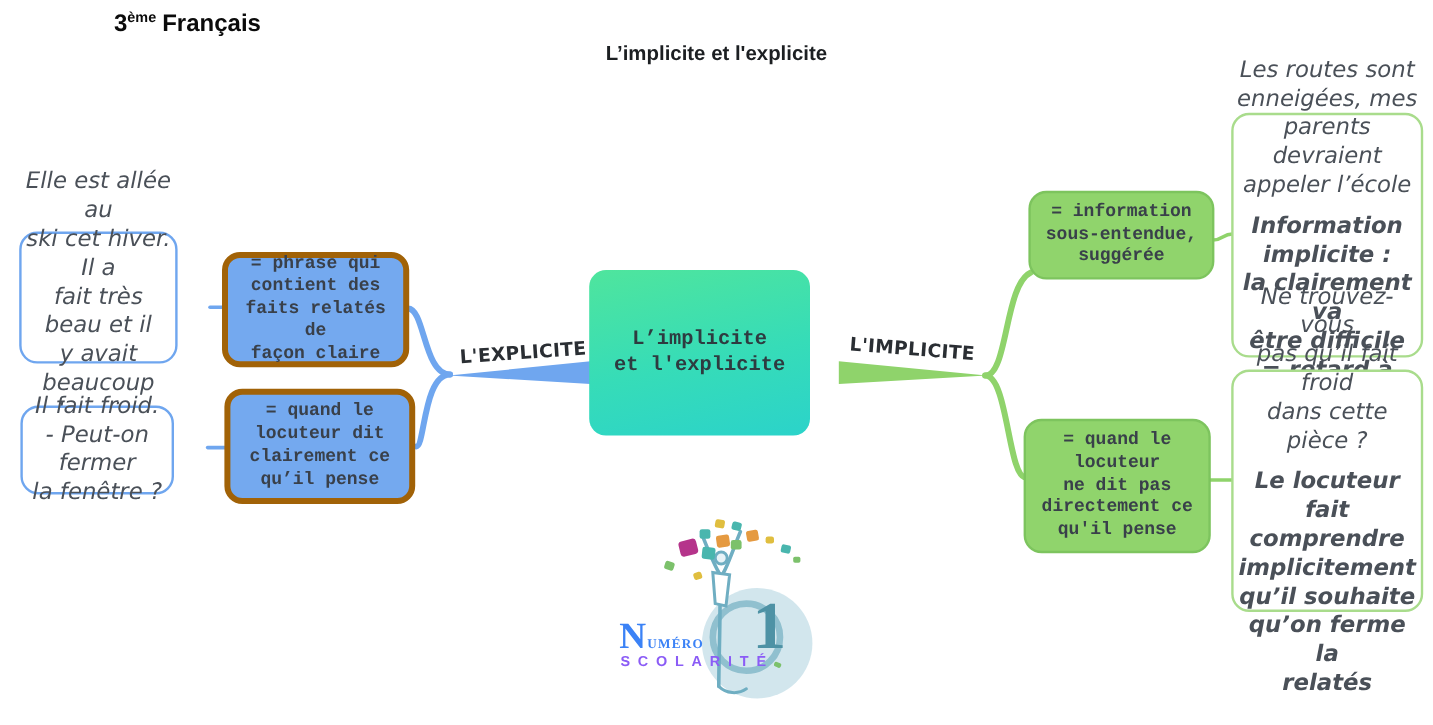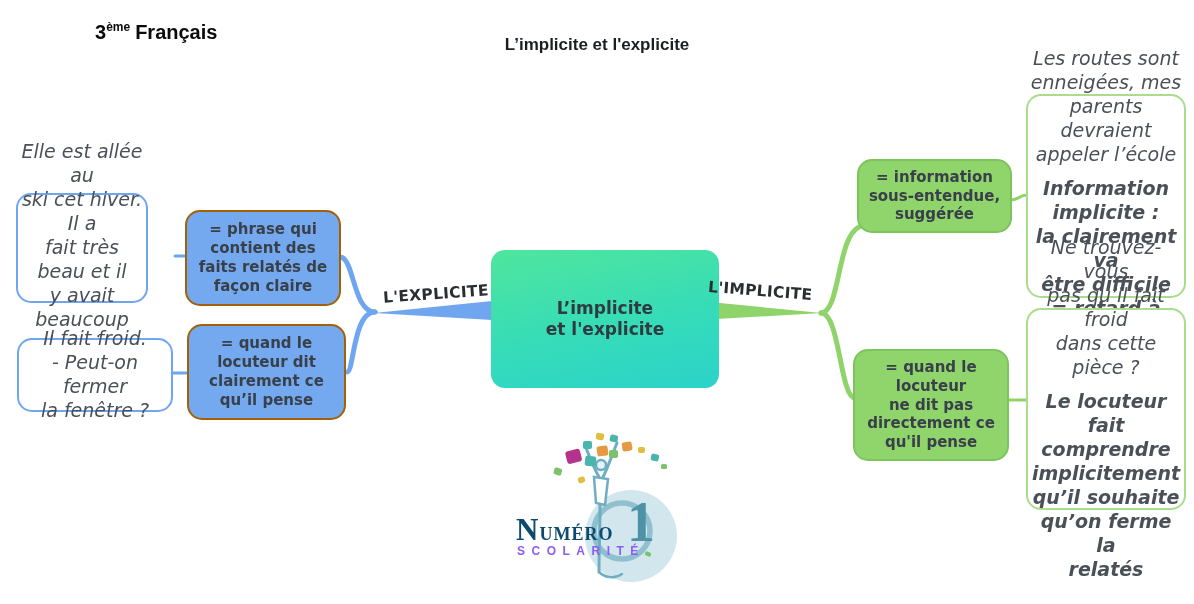--- a/index.html
+++ b/index.html
@@ -5,51 +5,52 @@
   html,body{margin:0;padding:0;background:#ffffff;}
   .canvas{
     position:relative;
     width:1194px;height:604px;
     background:#ffffff;
     overflow:hidden;
     font-family:"DejaVu Sans","Liberation Sans",sans-serif;
     color:#3b4148;
   }
   .course-label{
-    position:absolute;left:95px;top:20px;
+    position:absolute;left:95px;top:7px;
     font-family:"Liberation Sans",sans-serif;
     font-weight:bold;font-size:20px;color:#0b0b0b;
   }
   .course-label sup{font-size:12px;}
   .course-label .subject{margin-left:5px;}
   .page-title{
     position:absolute;left:0;right:0;top:35px;
     text-align:center;
     font-family:"Liberation Sans",sans-serif;
     font-weight:bold;font-size:17px;color:#1c1f22;
   }
   svg.connectors{position:absolute;left:0;top:0;z-index:1;}
   .node{
     position:absolute;z-index:2;
     display:flex;align-items:center;justify-content:center;
     text-align:center;border-radius:15px;
     white-space:pre-line;line-height:1.26;
     box-sizing:border-box;
+    font-family:Liberation Mono, monospace;
   }
   .example{
     background:#ffffff;
     font-style:italic;font-size:19px;color:#4a5058;
     font-family:"DejaVu Sans",sans-serif;
   }
   .example.blue{border:2px solid #6fa6ef;}
   .example.green{border:2px solid #a9dc8c;}
   .definition{
     font-weight:bold;font-size:15px;color:#39404a;
   }
-  .definition.blue{background:#74a9ef;border:2px solid #a16207;}
+  .definition.blue{background:#74a9ef;border:5px solid #a16207;}
   .definition.green{background:#90d46c;border:2px solid #7dc45e;}
   .center-node{
     background:linear-gradient(168deg,#4fe59d 0%,#36dcb8 55%,#2bd3ca 100%);
     font-weight:bold;font-size:17px;color:#2e3b40;
     border-radius:14px;
   }
   .example .stack{display:flex;flex-direction:column;gap:10px;}
   .example .note{font-weight:bold;}
   .branch-label{
     position:absolute;z-index:3;
@@ -59,21 +60,21 @@
   }
   .branch-label.left{left:383px;top:285px;transform:rotate(-4deg);}
   .branch-label.right{left:708px;top:282px;transform:rotate(4.5deg);}
   
   .logo{position:absolute;left:500px;top:420px;width:220px;height:184px;z-index:1;}
   .logo svg{position:absolute;left:0;top:0;}
   .logo .brand{
     position:absolute;left:16px;top:92px;
     font-family:"Liberation Serif","DejaVu Serif",serif;
     font-variant:small-caps;font-weight:600;
-    font-size:25px;letter-spacing:1px;color:#0c4a6e;
+    font-size:16px;letter-spacing:1px;color:#3b82f6;
   }
   .logo .brand::first-letter{font-size:31px;}
   .logo .numeral{
     position:absolute;left:127px;top:74px;
     font-family:"Liberation Serif","DejaVu Serif",serif;
     font-weight:bold;font-size:56px;line-height:1;color:#4e92a5;
   }
   .logo .tagline{
     position:absolute;left:17px;top:124px;
     font-size:12px;font-weight:600;letter-spacing:6.5px;color:#8b5cf6;
@@ -98,42 +99,42 @@
     <path d="M175,256 L187,256" fill="none" stroke-width="3" stroke-linecap="round" stroke="#6fa6ef"></path>
     <path d="M173,373 L189,373" fill="none" stroke-width="3" stroke-linecap="round" stroke="#6fa6ef"></path>
 
     <path d="M699,301 L699,320 L822,313 Z" fill="#8fd36b"></path>
     <path d="M821,313 C840,313 837,237 859,227" fill="none" stroke-width="5" stroke-linecap="round" stroke="#8fd36b"></path>
     <path d="M821,313 C840,313 840,398 855,398" fill="none" stroke-width="5" stroke-linecap="round" stroke="#8fd36b"></path>
     <path d="M1011,200 C1019,200 1019,195 1027,195" fill="none" stroke-width="3" stroke-linecap="round" stroke="#8fd36b"></path>
     <path d="M1008,400 L1028,400" fill="none" stroke-width="3" stroke-linecap="round" stroke="#8fd36b"></path>
   </svg>
 
-  <div class="node center-node" style="left:491px;top:250px;width:228px;height:138px;">
+  <div class="node center-node" style="left:491px;top:225px;width:184px;height:138px;">
     <span style="white-space:pre-line;">L’implicite
 et l'explicite</span>
   </div>
 
   <div class="branch-label left">L'EXPLICITE</div>
   <div class="branch-label right">L'IMPLICITE</div>
 
   <div class="node example blue" style="left:16px;top:193px;width:132px;height:110px;padding:4px 2px;">
     <span>Elle est allée au
 ski cet hiver. Il a
 fait très beau et il
 y avait beaucoup
 de neige</span>
   </div>
   <div class="node definition blue" style="left:185px;top:210px;width:156px;height:96px;padding:4px;">
     <span>= phrase qui
 contient des
 faits relatés de
 façon claire</span>
   </div>
-  <div class="node example blue" style="left:17px;top:338px;width:156px;height:74px;padding:4px 2px;">
+  <div class="node example blue" style="left:17px;top:338px;width:128px;height:74px;padding:4px 2px;">
     <span>Il fait froid.
 - Peut-on fermer
 la fenêtre ?</span>
   </div>
   <div class="node definition blue" style="left:187px;top:324px;width:159px;height:96px;padding:4px;">
     <span>= quand le
 locuteur dit
 clairement ce
 qu’il pense</span>
   </div>

